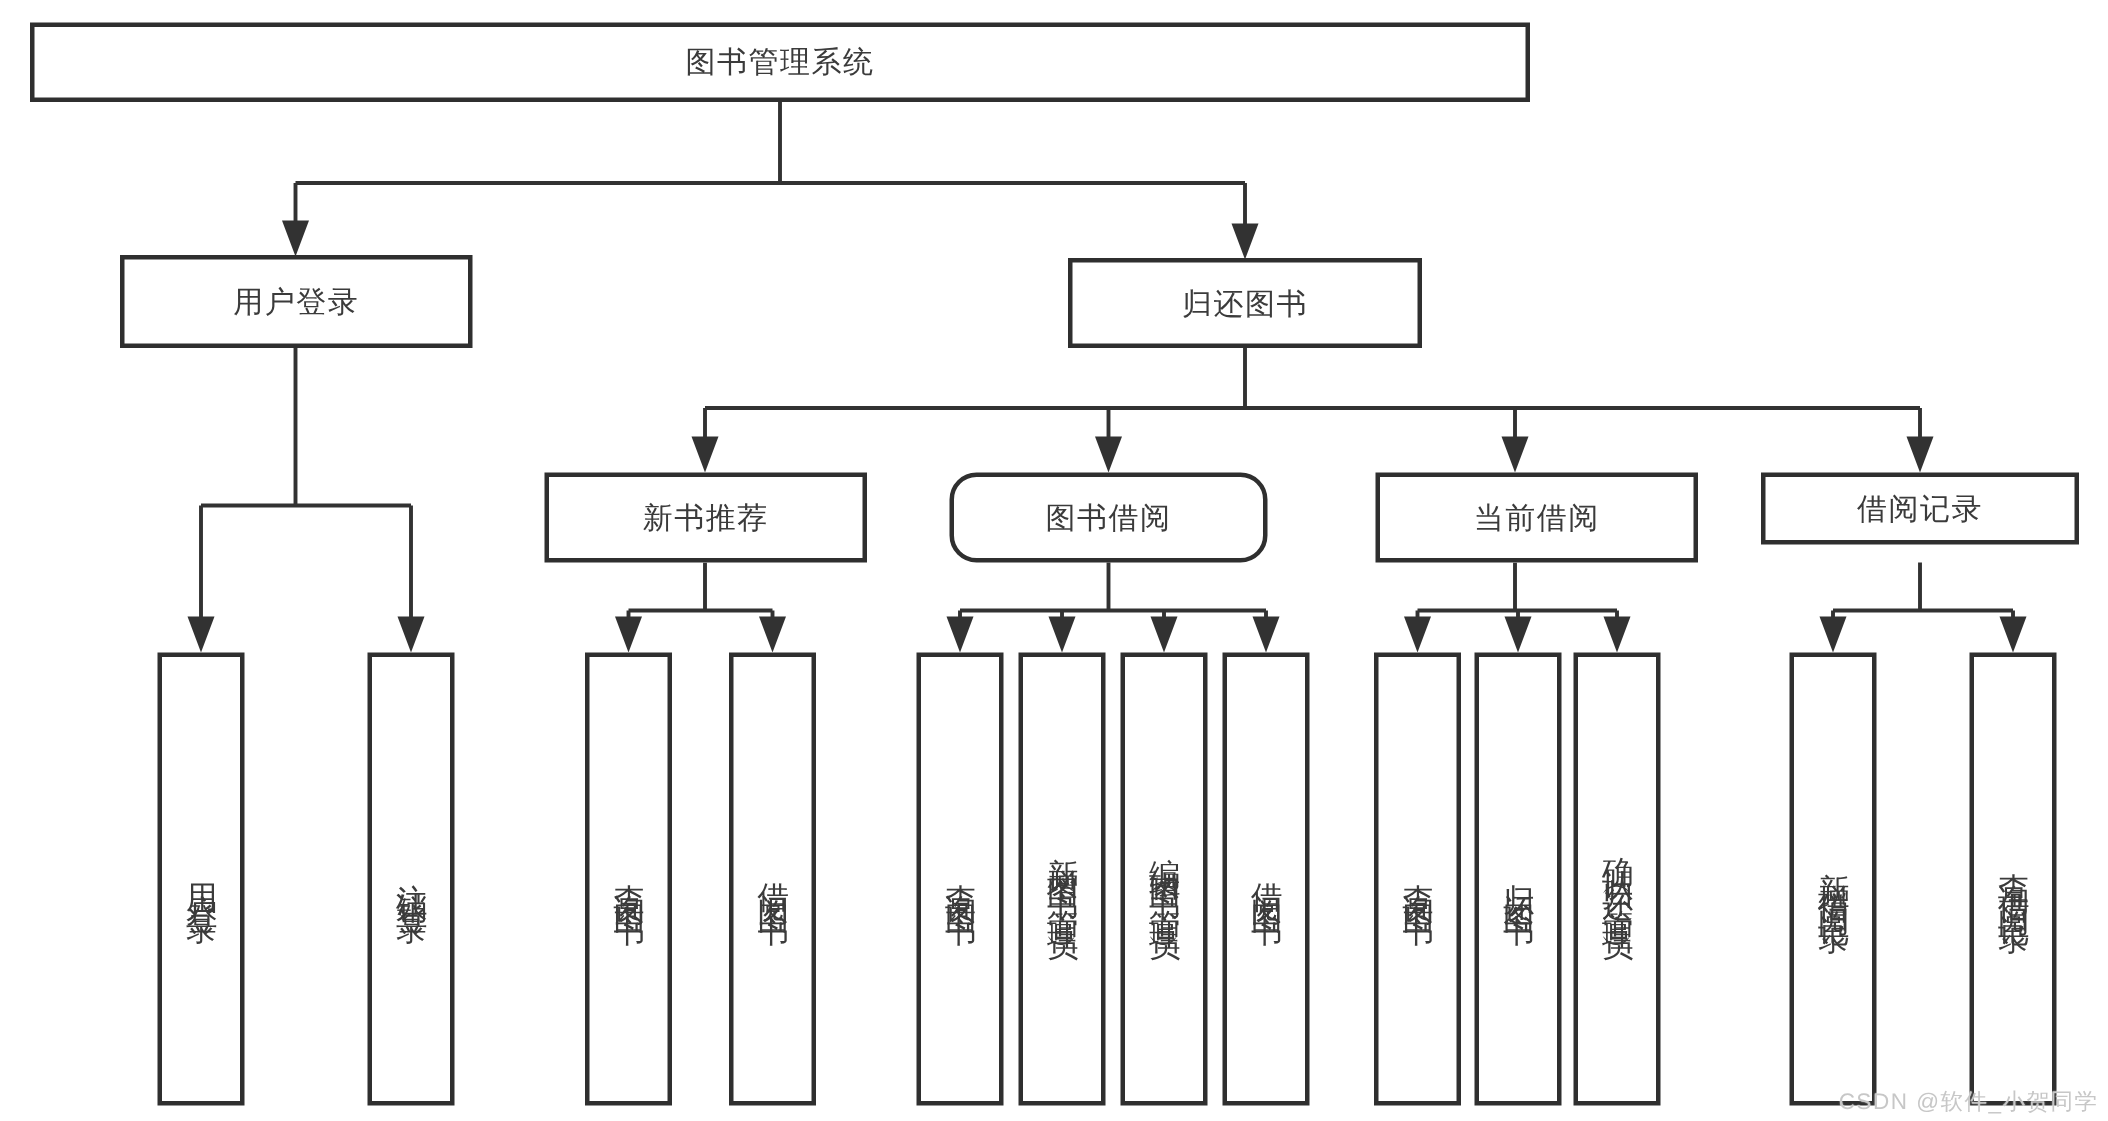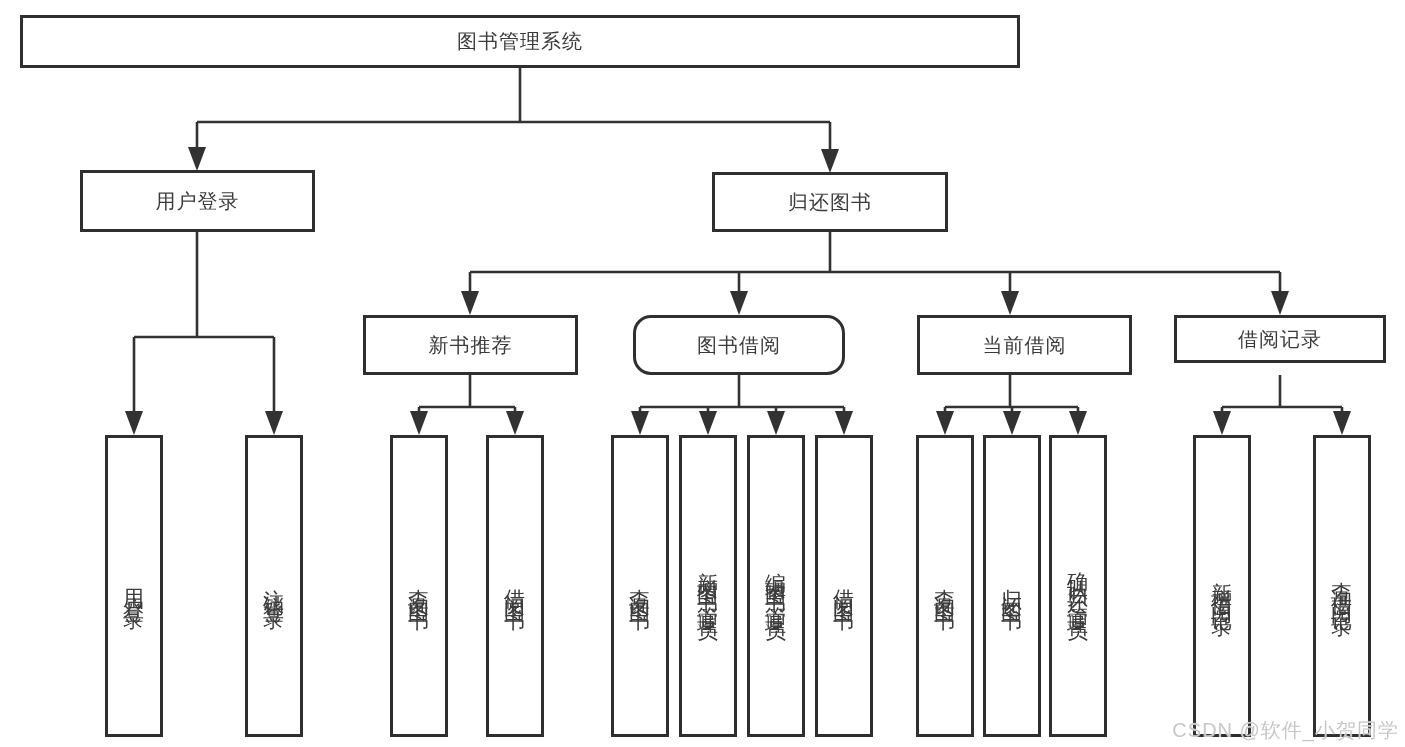--- a/index.html
+++ b/index.html
@@ -41,21 +41,21 @@
     text-orientation: mixed;
     font-size: 21px;
     letter-spacing: 7px;
     line-height: 1;
     color: #3b3b3b;
   }
   .watermark {
     position: absolute;
     right: 6px;
     bottom: 3px;
-    font-size: 20px;
+    font-size: 15px;
     color: #c7c7c7;
     letter-spacing: 1px;
     white-space: nowrap;
     text-shadow: 0 0 1px #ffffff;
   }
 </style>
 </head>
 <body>
 
 <div class="stage">

